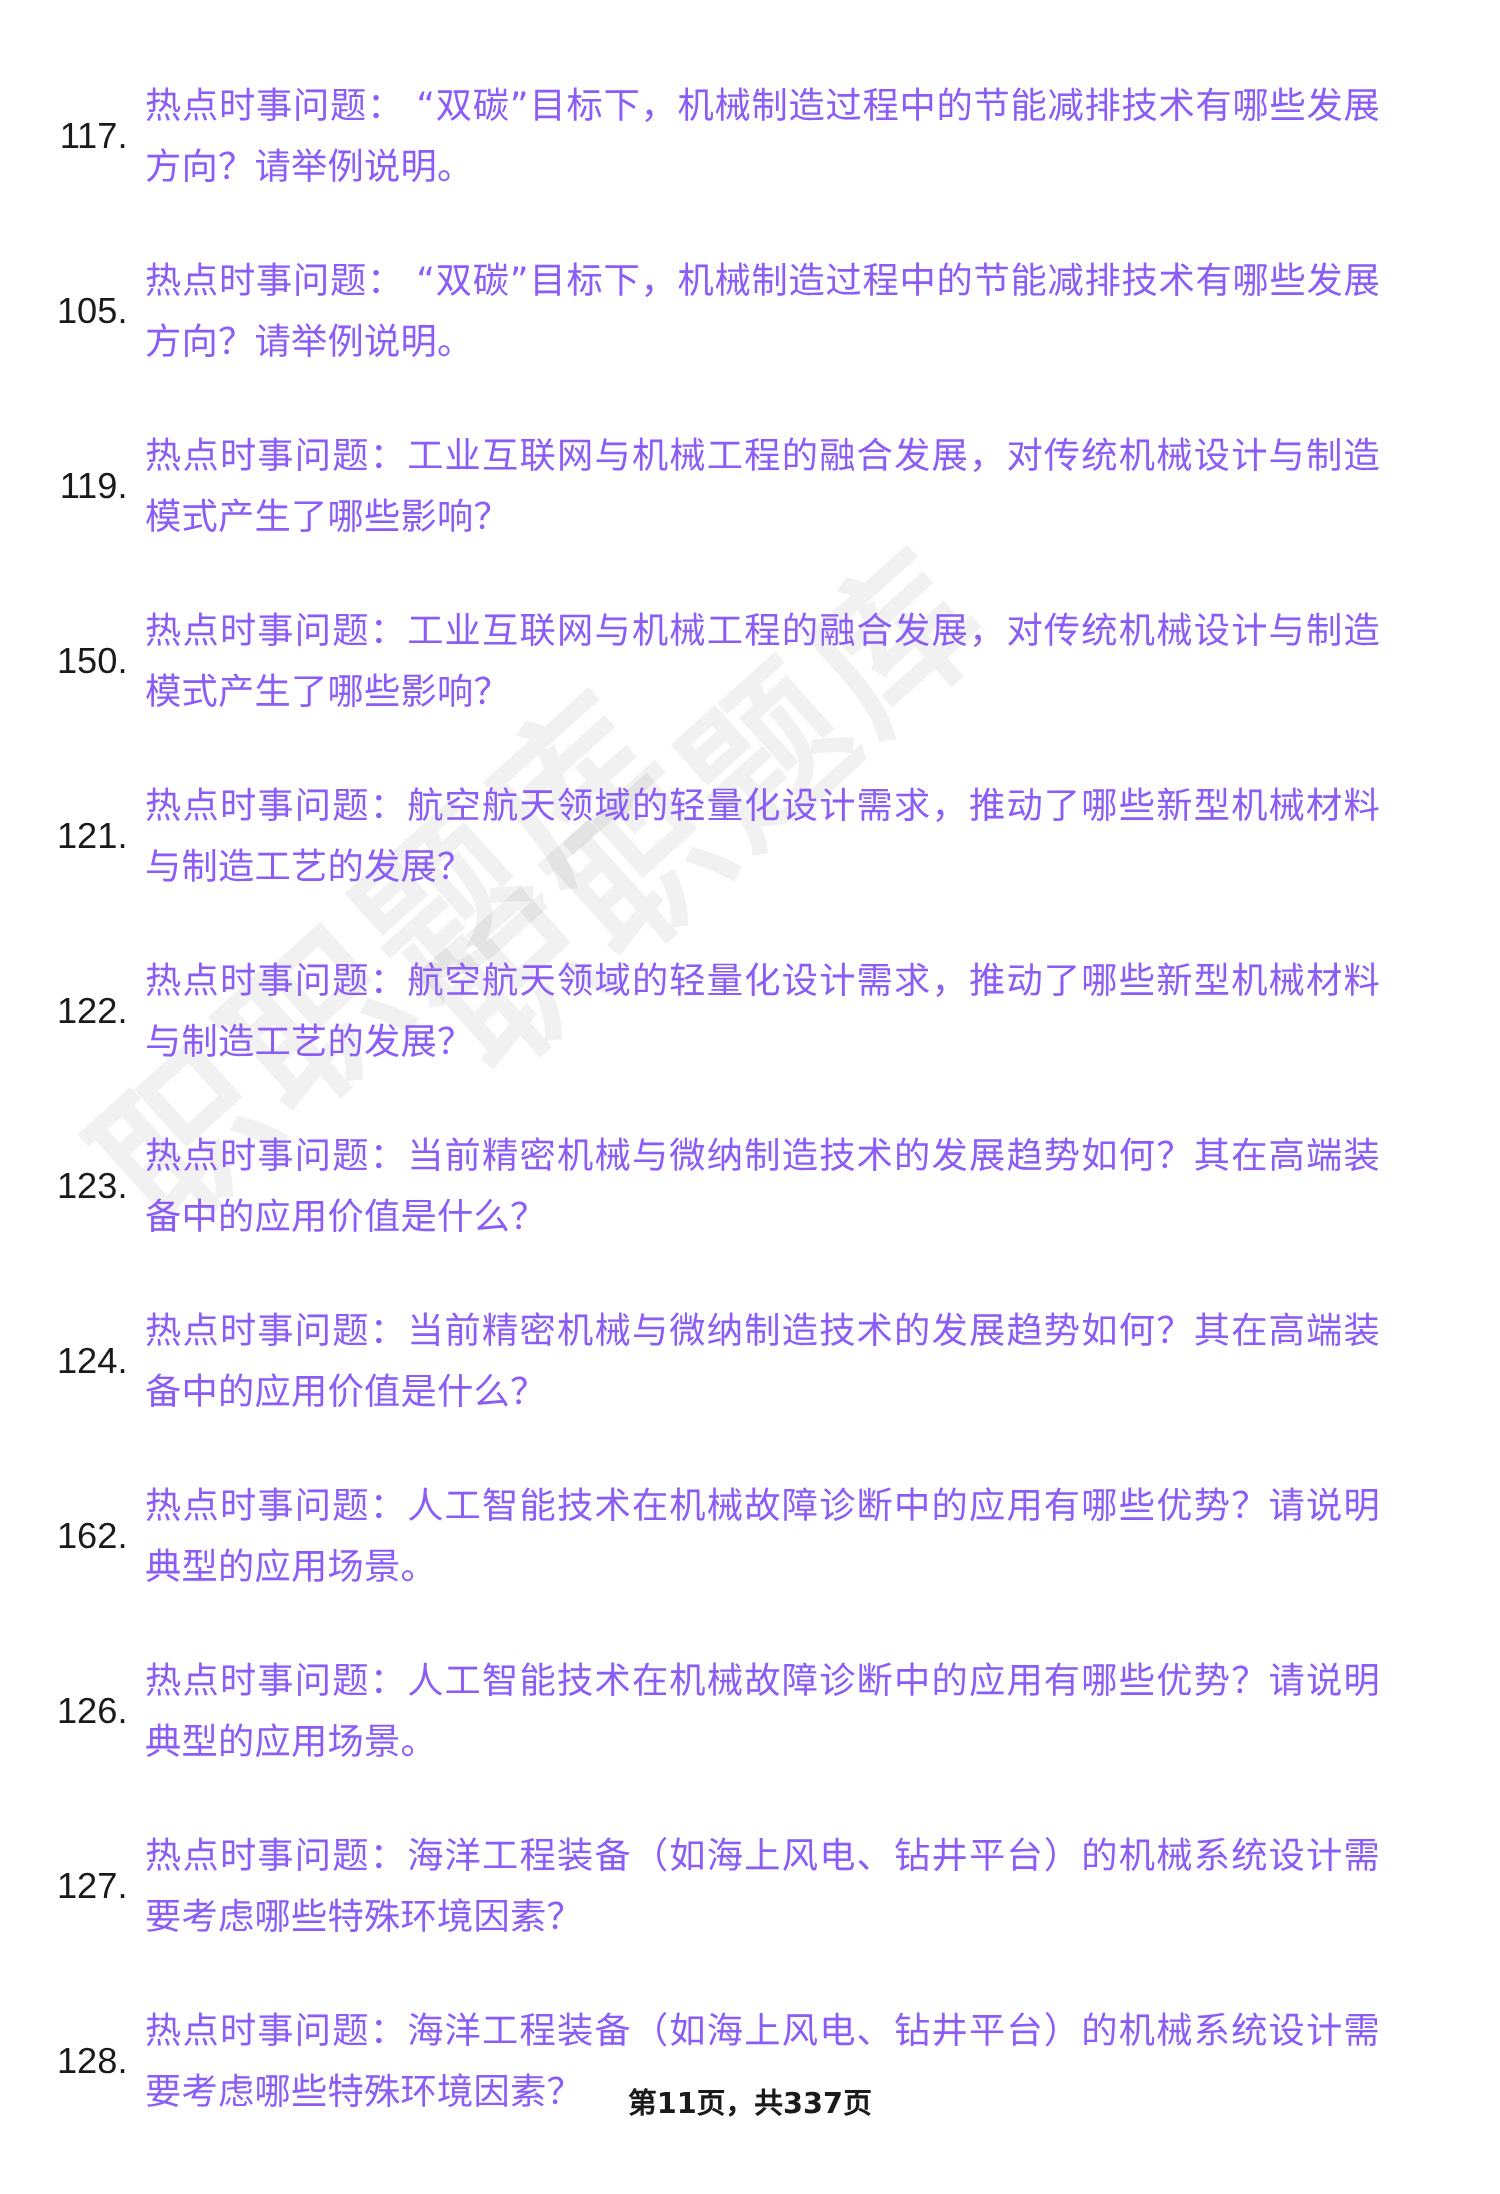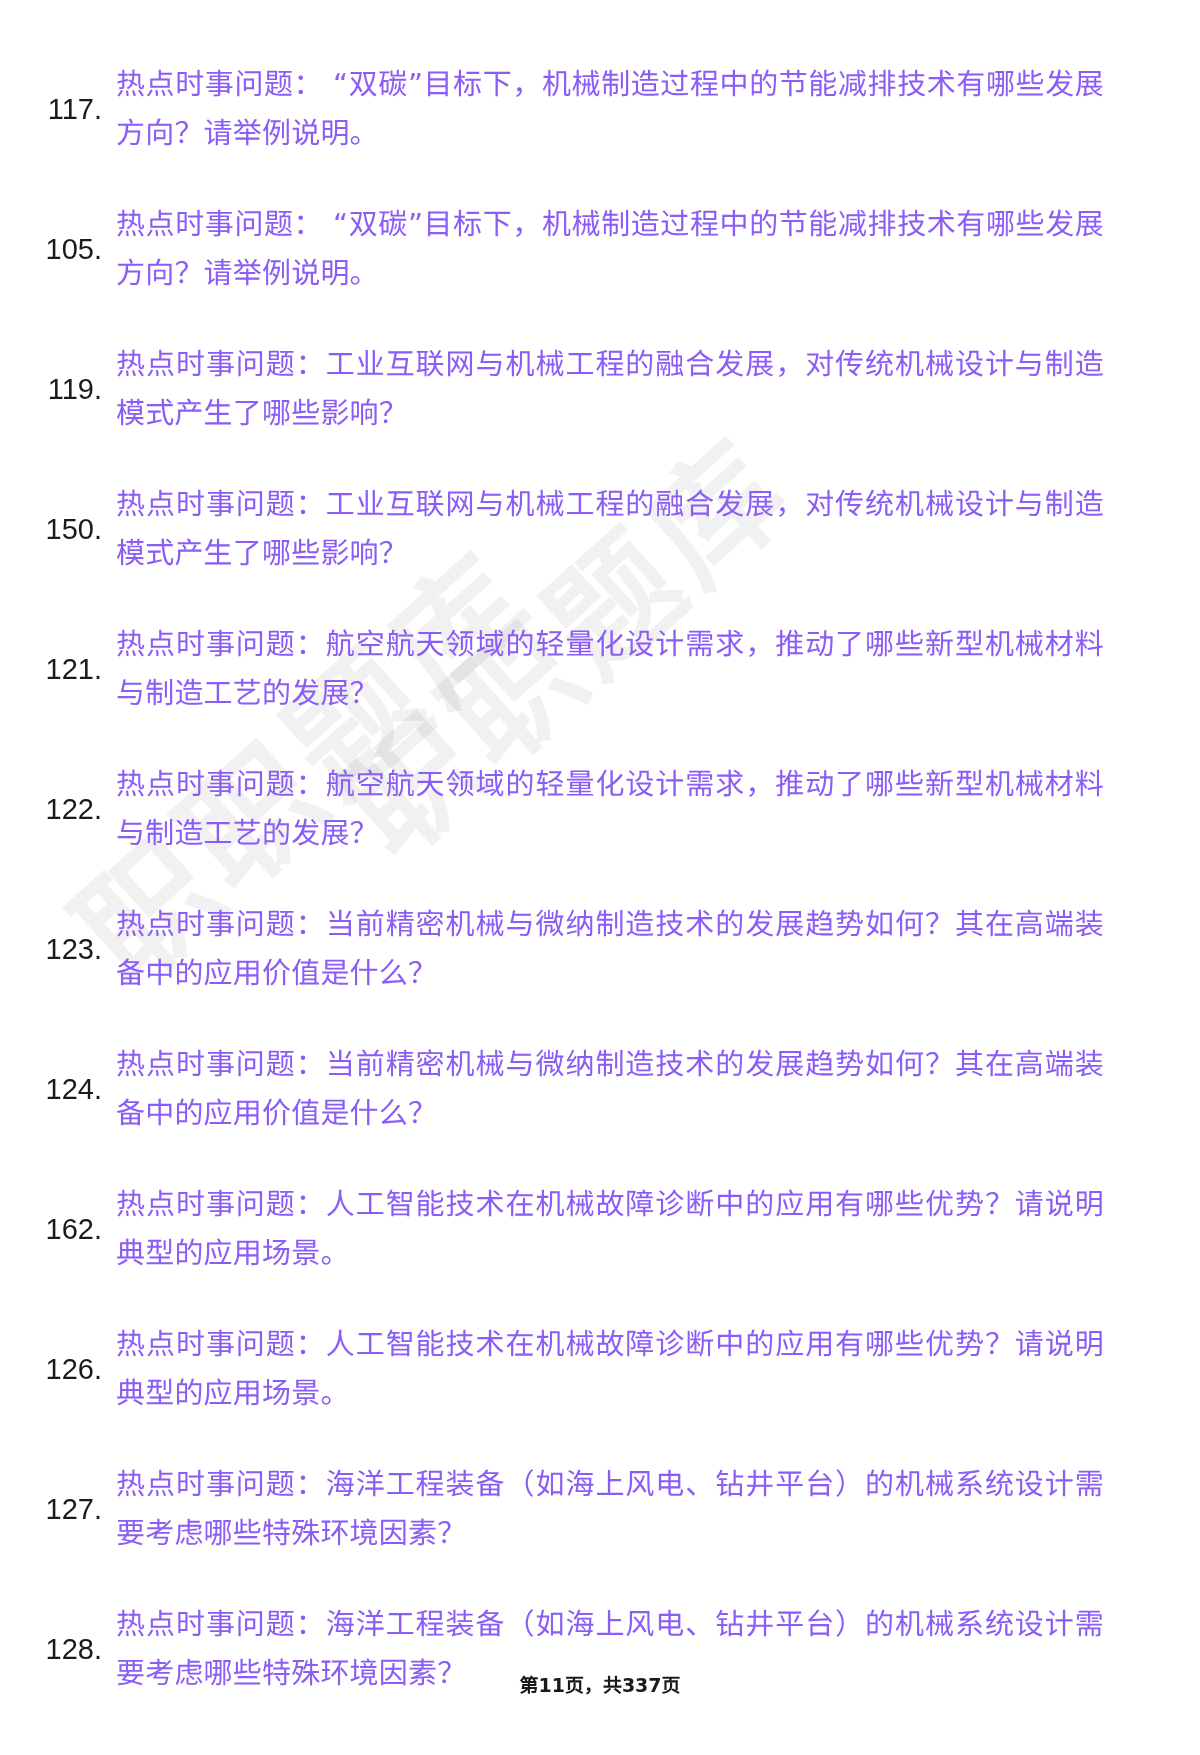--- a/index.html
+++ b/index.html
@@ -79,21 +79,21 @@
     text-align: justify;
     letter-spacing: 0.2px;
     font-family: "DejaVu Sans", "Liberation Sans", sans-serif;
   }
   .footer {
     position: absolute;
     left: 0;
     right: 0;
     bottom: 58px;
     text-align: center;
-    font-size: 19px;
+    font-size: 23px;
     font-weight: 700;
     color: #1a1a1a;
     z-index: 1;
     font-family: "DejaVu Sans", "Liberation Sans", sans-serif;
   }
 </style>
 </head>
 <body>
 
 <div class="page">

